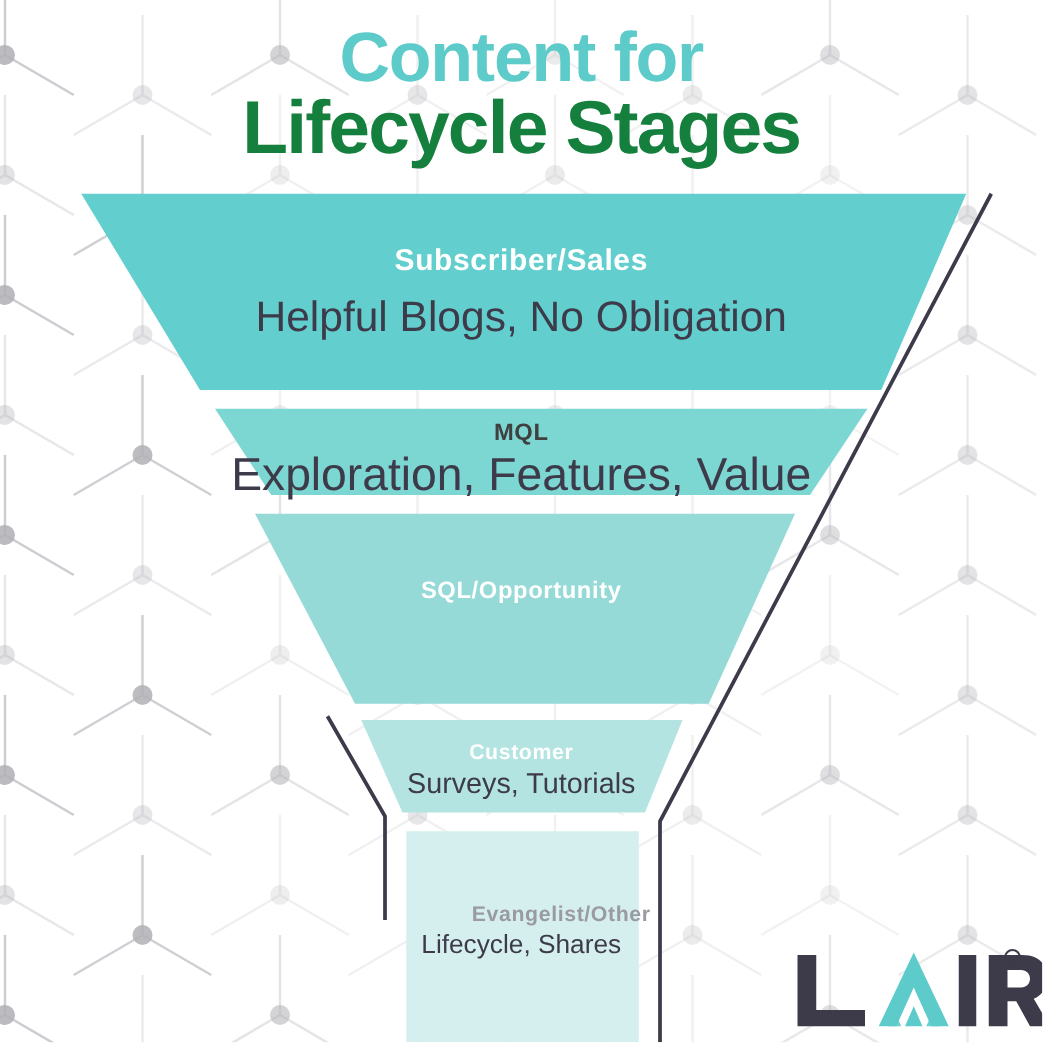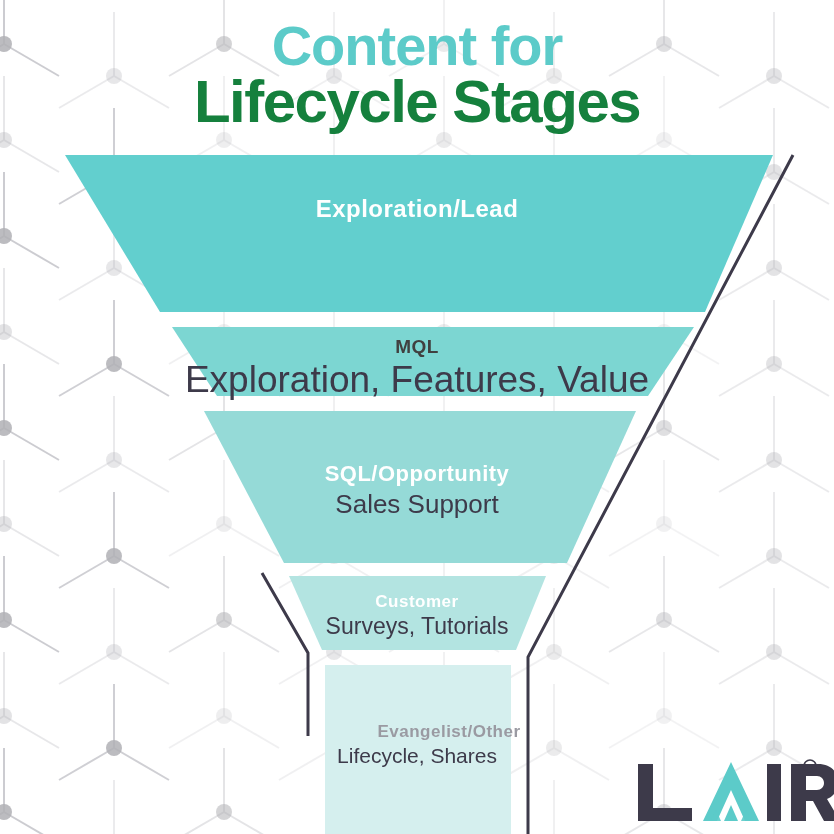--- a/index.html
+++ b/index.html
@@ -50,21 +50,21 @@
   #title-1{ top:18px; font-size:56px; letter-spacing:-1px; color:#5CCBC9; }
   #title-2{ top:72px; font-size:60px; letter-spacing:-1.5px; color:#3D3A4A; }
 
   
   #s1-label{ top:197px; font-size:24px; color:#ffffff; }
   #s1-desc { top:237px; font-size:34px; }
   
   #s2-label{ top:337px; font-size:19px; color:#ffffff; }
   #s2-desc { top:361px; font-size:37px; }
   
-  #s3-label{ top:463px; font-size:22px; color:#ffffff; }
+  #s3-label{ top:463px; font-size:19px; color:#ffffff; }
   #s3-desc { top:491px; font-size:26px; }
   
   #s4-label{ top:593px; font-size:17px; color:#ffffff;text-align:center; }
   #s4-desc { top:615px; font-size:23px; }
   
   #s5-label{ top:723px; font-size:17px; color:#9a9aa2; }
   #s5-desc { top:745px; font-size:21px; }
 
   #logo-layer{ pointer-events:none; }
 </style>
@@ -426,27 +426,27 @@
       <path d="M 793 155 L 528 657 L 528 834"></path>
       <path d="M 262 573 L 308 653 L 308 736"></path>
     </g>
   </svg>
 
   <div class="layer" id="text-layer">
 
     <div class="title-line" id="title-1" style="color: rgb(92, 203, 201);">Content for</div>
     <div class="title-line" id="title-2" style="color: #15803d;">Lifecycle Stages</div>
 
-    <div class="stage-label" id="s1-label" style="color: rgb(255, 255, 255);">Exploration/Lead</div>
+    <div class="stage-label" id="s1-label" style="color: rgb(255, 255, 255);">Subscriber/Sales</div>
+    <div class="stage-desc" id="s1-desc">Helpful Blogs, No Obligation</div>
 
     <div class="stage-label" id="s2-label" style="color: #404040;">MQL</div>
     <div class="stage-desc" id="s2-desc">Exploration, Features, Value</div>
 
     <div class="stage-label" id="s3-label" style="color: rgb(255, 255, 255);">SQL/Opportunity</div>
-    <div class="stage-desc" id="s3-desc">Sales Support</div>
 
     <div class="stage-label" id="s4-label" style="color: rgb(255, 255, 255);">Customer</div>
     <div class="stage-desc" id="s4-desc">Surveys, Tutorials</div>
 
     <div class="stage-label" id="s5-label" style="color: rgb(154, 154, 162); padding-left: 32px;">Evangelist/Other</div>
     <div class="stage-desc" id="s5-desc">Lifecycle, Shares</div>
   </div>
 
   <svg class="layer" id="logo-layer" viewBox="0 0 834 834">
 

